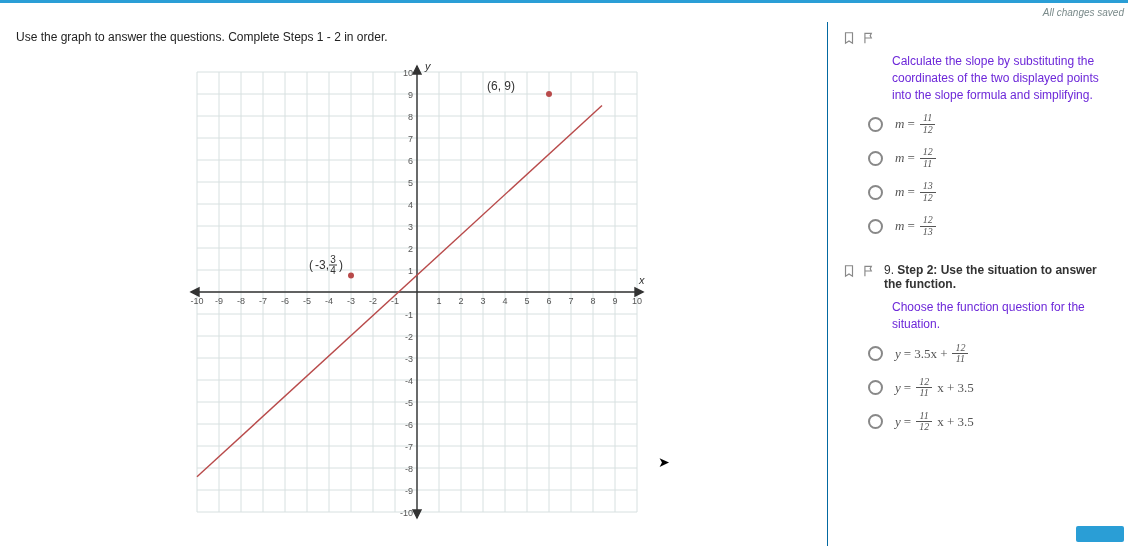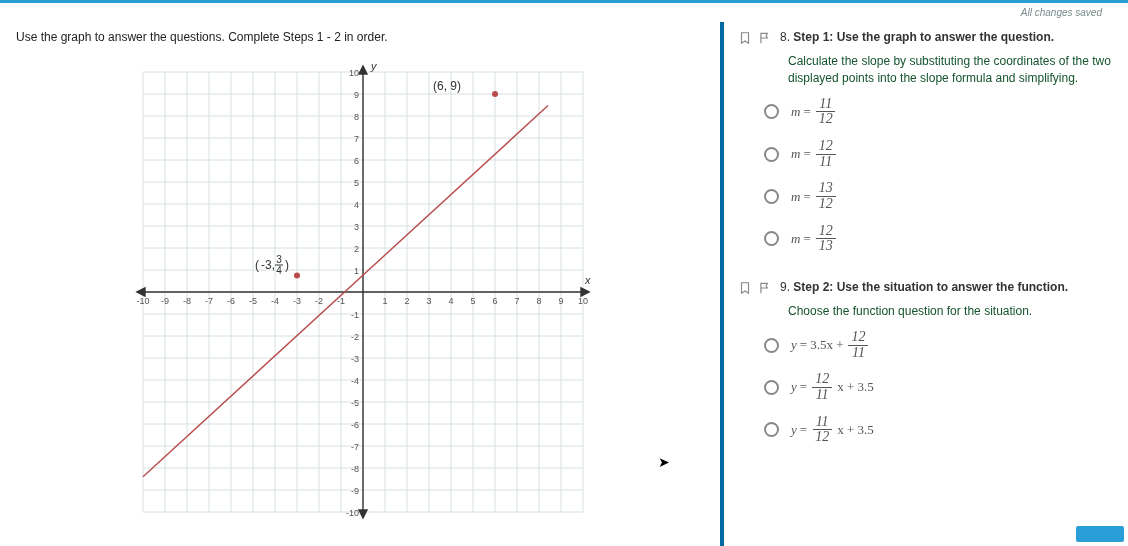--- a/index.html
+++ b/index.html
@@ -12,33 +12,33 @@
     height: 546px;
     overflow: hidden;
     position: relative;
   }
   .topbar {
     height: 22px;
     border-top: 3px solid #2a9ed6;
     display: flex;
     justify-content: flex-end;
     align-items: center;
-    padding-right: 26px;
+    padding-right: 4px;
     font-style: italic;
     color: #7a8a8a;
     font-size: 10px;
   }
   .main {
     display: flex;
     height: calc(100% - 22px);
   }
   .left {
-    width: 724px;
+    width: 828px;
     padding: 8px 10px 0 16px;
-    border-right: 4px solid #0369a1;
+    border-right: 1px solid #0369a1;
     position: relative;
   }
   .right {
     flex: 1;
     padding: 8px 14px 0 14px;
     overflow: hidden;
   }
   .instructions {
     font-size: 12px;
     color: #222;
@@ -66,21 +66,21 @@
     flex-shrink: 0;
     padding-top: 1px;
   }
   .qtitle {
     font-size: 12px;
     color: #333;
   }
   .qtitle b { font-weight: bold; }
   .qprompt {
     margin: 6px 0 10px 50px;
-    color: #14532d;
+    color: #6d28d9;
     font-size: 12px;
     line-height: 1.4;
   }
   .options {
     margin-left: 26px;
   }
   .opt {
     display: flex;
     align-items: center;
     gap: 12px;
@@ -93,21 +93,21 @@
     width: 15px; height: 15px;
     border: 2px solid #888;
     border-radius: 50%;
     flex-shrink: 0;
   }
   .frac {
     display: inline-flex;
     flex-direction: column;
     align-items: center;
     vertical-align: middle;
-    font-size: 14px;
+    font-size: 10px;
     line-height: 1.05;
     margin: 0 2px;
   }
   .frac .num { border-bottom: 1px solid #555; padding: 0 3px; }
   .frac .den { padding: 0 3px; }
   .eq {
     display: inline-flex;
     align-items: center;
     gap: 3px;
     font-family: 'Times New Roman', serif;
@@ -277,23 +277,20 @@
     <div class="question">
       <div class="qhead">
         <div class="icons">
           <svg class="smicon" viewBox="0 0 24 24" fill="none" stroke="#888" stroke-width="2">
               <path d="M6 3h12v18l-6-4-6 4z"></path>
             </svg>
           <svg class="smicon" viewBox="0 0 24 24" fill="none" stroke="#888" stroke-width="2">
               <path d="M5 3v18M5 4h11l-2 4 2 4H5"></path>
             </svg>
         </div>
-        <div class="qtitle">
-          <span>8.</span> <b>Step 1: Use the graph to answer the question.</b>
-        </div>
       </div>
       <div class="qprompt">Calculate the slope by substituting the coordinates of the two displayed points into the slope formula and simplifying.</div>
       <div class="options">
         <div class="opt">
           <span class="radio"></span>
           <span class="eq">
               <span>m</span>
               <span class="plain"> = </span>
               <span class="frac">
                 <span class="num">11</span>

